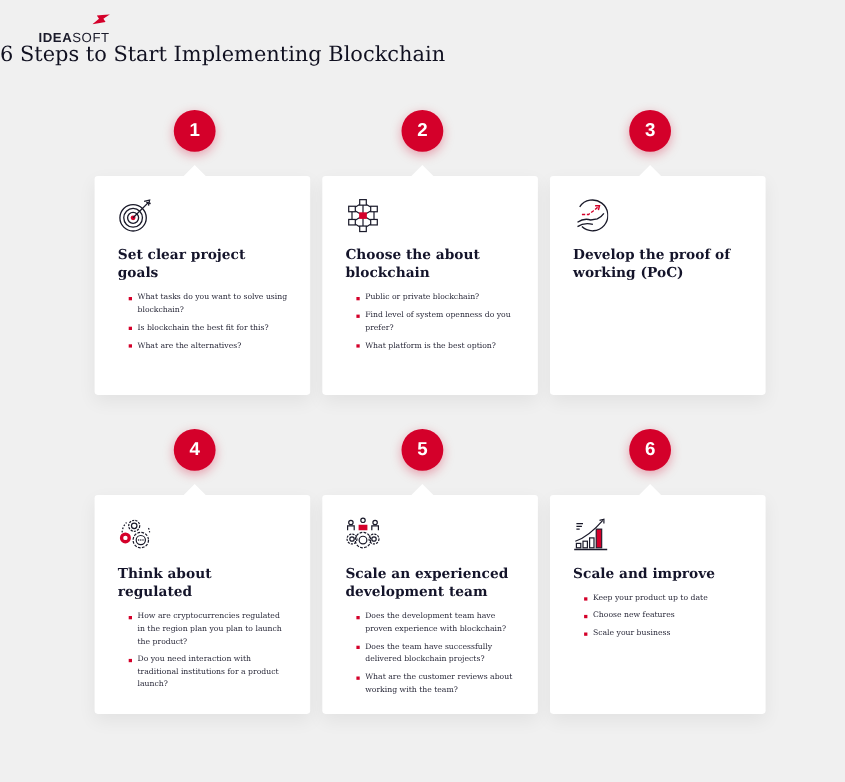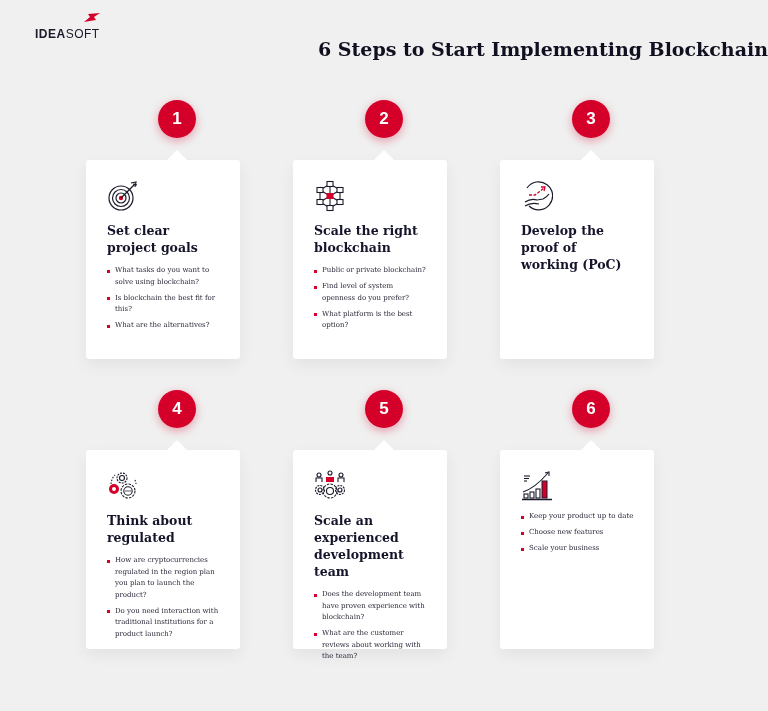--- a/index.html
+++ b/index.html
@@ -15,38 +15,38 @@
     position: absolute; left: 35px; top: 13px;
     display: flex; align-items: flex-end; gap: 4px; flex-direction: column;
   }
   .logo-text {
     font-family: "Liberation Sans", sans-serif;
     font-size: 12px; letter-spacing: 0.5px; color: #1a1a2a;
   }
   .logo-text b { font-weight: 700; }
   .title {
     position: absolute; left: 0; right: 0; top: 38px;
-    text-align: right;
-    font-size: 19px; font-weight: 700; color: #101020;
+    text-align: left;
+    font-size: 19px; font-weight: 400; color: #101020;
   }
   .step {
     position: absolute; width: 182px;
   }
   .badge {
     position: absolute; left: 72px; top: 0;
     width: 38px; height: 38px; border-radius: 50%;
     background: #d4002a;
     color: #fff; font-family: "Liberation Sans", sans-serif;
     font-weight: 700; font-size: 17px;
     display: flex; align-items: center; justify-content: center;
     box-shadow: 0 3px 10px rgba(212,0,42,0.35);
   }
   .card {
     position: absolute; left: 0; top: 60px;
-    width: 154px; height: 199px;
+    width: 196px; height: 199px;
     background: #fff; border-radius: 3px;
     box-shadow: 0 6px 16px rgba(0,0,0,0.06);
     padding: 20px 20px 0 21px;
   }
   .card::before {
     content: ""; position: absolute; top: -10px; left: 81px;
     width: 0; height: 0;
     border-left: 10px solid transparent;
     border-right: 10px solid transparent;
     border-bottom: 10px solid #fff;
@@ -54,20 +54,21 @@
   .icon { width: 32px; height: 32px; display: block; }
   .card-title {
     margin-top: 10px;
     font-size: 12.5px; font-weight: 700; line-height: 17px; color: #14142a;
   }
   .bullets { list-style: none; margin-top: 9px; }
   .bullets li {
     position: relative; padding-left: 8px;
     font-size: 7px; line-height: 11.5px; color: #2a2a3a;
     margin-bottom: 4.5px;
+    margin-left: 10px;
   }
   .bullets li::before {
     content: ""; position: absolute; left: 0; top: 4.5px;
     width: 3px; height: 3px; background: #d4002a;
   }
 </style>
 </head>
 <body>
 
 <div class="logo">
@@ -118,21 +119,21 @@
           <line x1="26" y1="22" x2="16" y2="28"></line>
         <rect x="13" y="1.5" width="6" height="5" fill="#fff"></rect>
           <rect x="3" y="7.5" width="6" height="5" fill="#fff"></rect>
         <rect x="23" y="7.5" width="6" height="5" fill="#fff"></rect>
           <rect x="3" y="19.5" width="6" height="5" fill="#fff"></rect>
         <rect x="23" y="19.5" width="6" height="5" fill="#fff"></rect>
           <rect x="13" y="25.5" width="6" height="5" fill="#fff"></rect>
       </g>
       <rect x="12.5" y="13" width="7" height="6" fill="#d4002a"></rect>
     </svg>
-    <div class="card-title">Scale the right blockchain</div>
+    <div class="card-title">Choose the about blockchain</div>
     <ul class="bullets">
       <li>Public or private blockchain?</li>
       <li>Find level of system openness do you prefer?</li>
       <li>What platform is the best option?</li>
     </ul>
   </div>
 </div>
 
 <div class="step" style="left:500px; top:100px;">
   <div class="badge">3</div>
@@ -189,20 +190,21 @@
         <circle cx="6" cy="20" r="4.5" stroke-dasharray="2 1"></circle>
           <circle cx="6" cy="20" r="2"></circle>
         <circle cx="26" cy="20" r="4.5" stroke-dasharray="2 1"></circle>
           <circle cx="26" cy="20" r="2"></circle>
       </g>
       <path d="M12 12 L12 7 L20 7 L20 12 Z" fill="#d4002a"></path>
     </svg>
     <div class="card-title">Scale an experienced development team</div>
     <ul class="bullets">
       <li>Does the development team have proven experience with blockchain?</li>
+      <li>Does the team have successfully delivered blockchain projects?</li>
       <li>What are the customer reviews about working with the team?</li>
     </ul>
   </div>
 </div>
 
 <div class="step" style="left:500px; top:390px;">
   <div class="badge">6</div>
   <div class="card">
     <svg class="icon" viewBox="0 0 32 32">
       <g stroke="#1a1a2a" stroke-width="1.1" fill="none">
@@ -211,19 +213,20 @@
           <line x1="3" y1="11" x2="6" y2="11"></line>
         <path d="M2 22 Q14 18 27 3"></path>
           <path d="M24 3 L28 2 L28 6"></path>
         <rect x="3" y="24" width="4" height="4"></rect>
           <rect x="9" y="22" width="4" height="6"></rect>
         <rect x="15" y="19" width="4" height="9"></rect>
       </g>
       <rect x="21" y="11" width="5" height="17" fill="#d4002a" stroke="#1a1a2a" stroke-width="1"></rect>
       <line x1="1" y1="29.5" x2="31" y2="29.5" stroke="#1a1a2a" stroke-width="1.5"></line>
     </svg>
+    <div class="card-title">Scale and improve</div>
     <ul class="bullets">
       <li>Keep your product up to date</li>
       <li>Choose new features</li>
       <li>Scale your business</li>
     </ul>
   </div>
 </div>
 
 </body></html>

